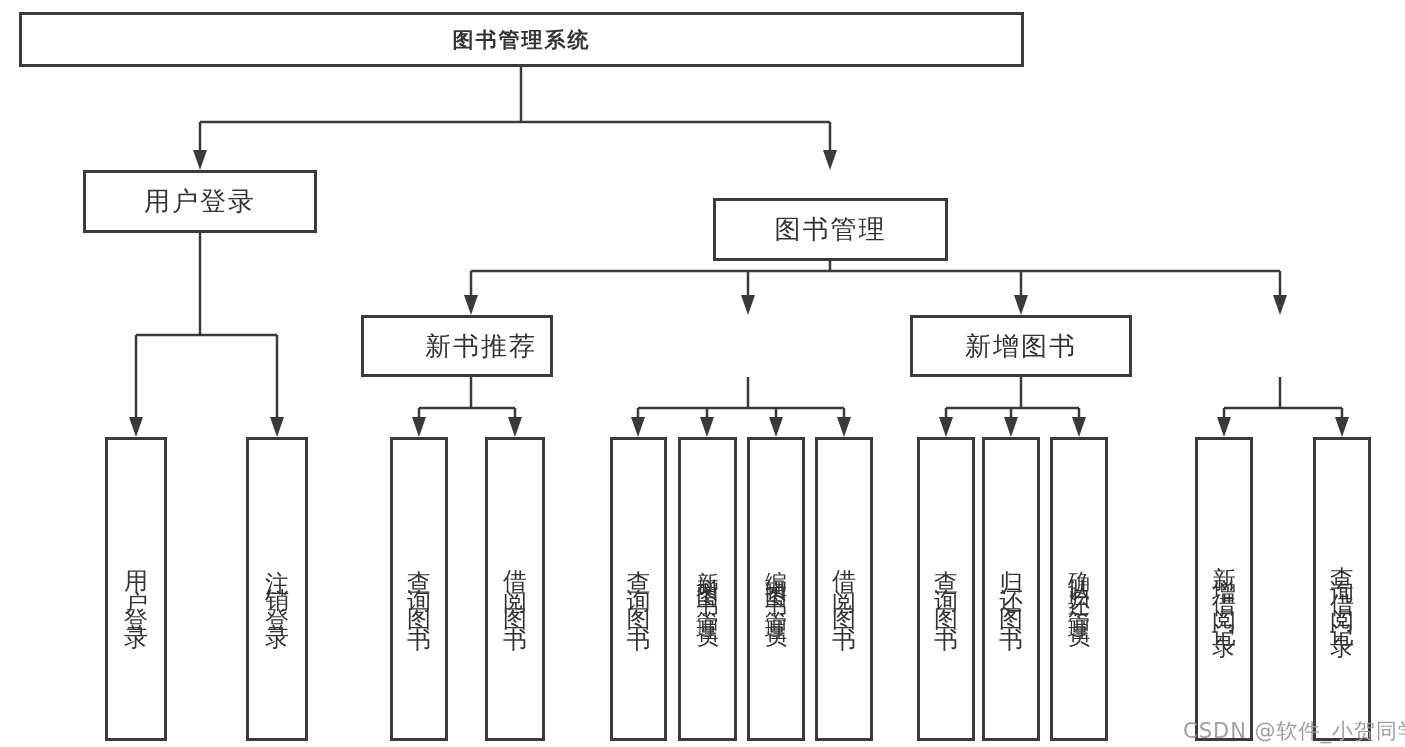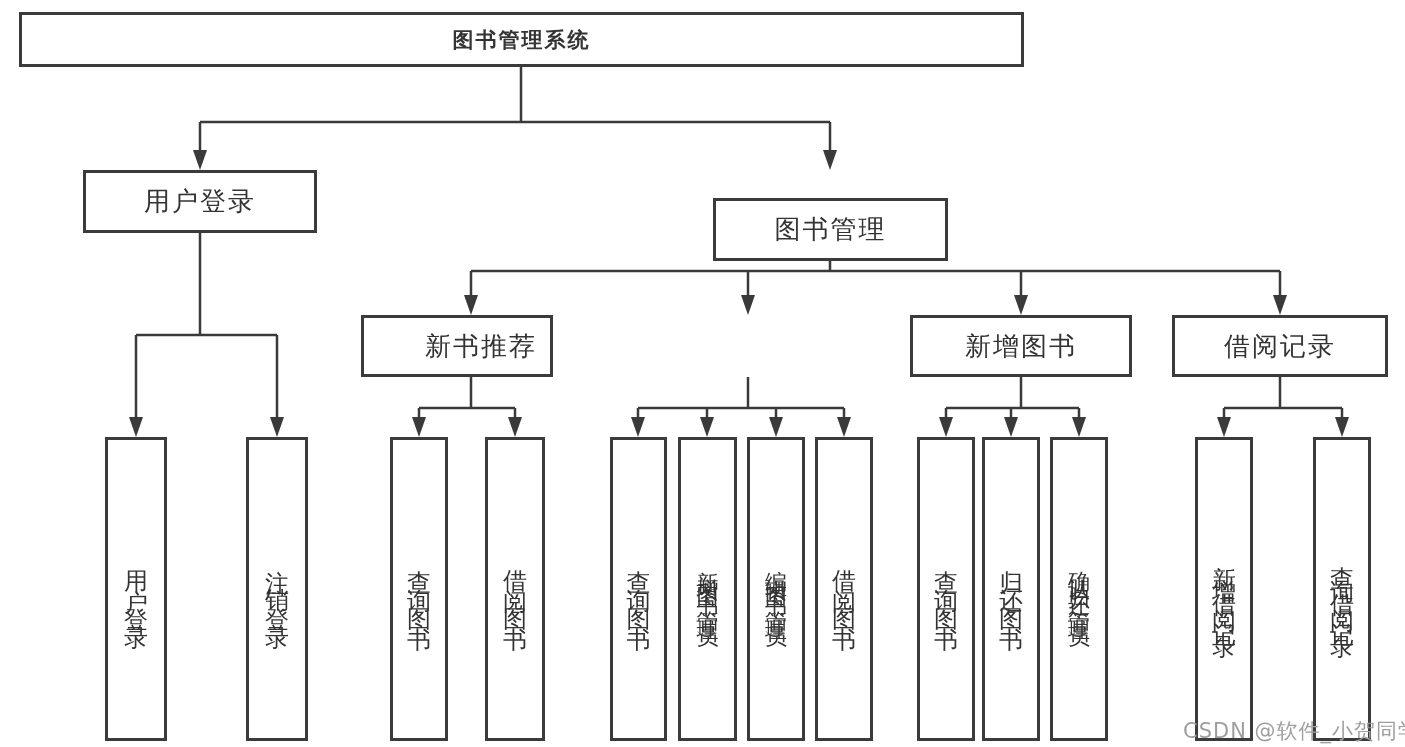--- a/index.html
+++ b/index.html
@@ -110,23 +110,20 @@
   <div class="box" style="left:713px; top:170px; width:235px; height:63px;margin-top:28px;">
     <span class="hlabel">图书管理</span>
   </div>
 
   <div class="box" style="left:361px; top:315px; width:192px; height:62px;padding-left:48px;">
     <span class="hlabel">新书推荐</span>
   </div>
   <div class="box" style="left:910px; top:315px; width:222px; height:62px;">
     <span class="hlabel">新增图书</span>
   </div>
-  <div class="box" style="left:1172px; top:315px; width:216px; height:62px;">
-    <span class="hlabel">借阅记录</span>
-  </div>
 
   <div class="box" style="left:105px; top:437px; width:62px; height:304px;">
     <span class="vlabel v4">用户登录</span>
   </div>
   <div class="box" style="left:246px; top:437px; width:62px; height:304px;">
     <span class="vlabel v4">注销登录</span>
   </div>
 
   <div class="box" style="left:390px; top:437px; width:58px; height:304px;">
     <span class="vlabel v4">查询图书</span>

